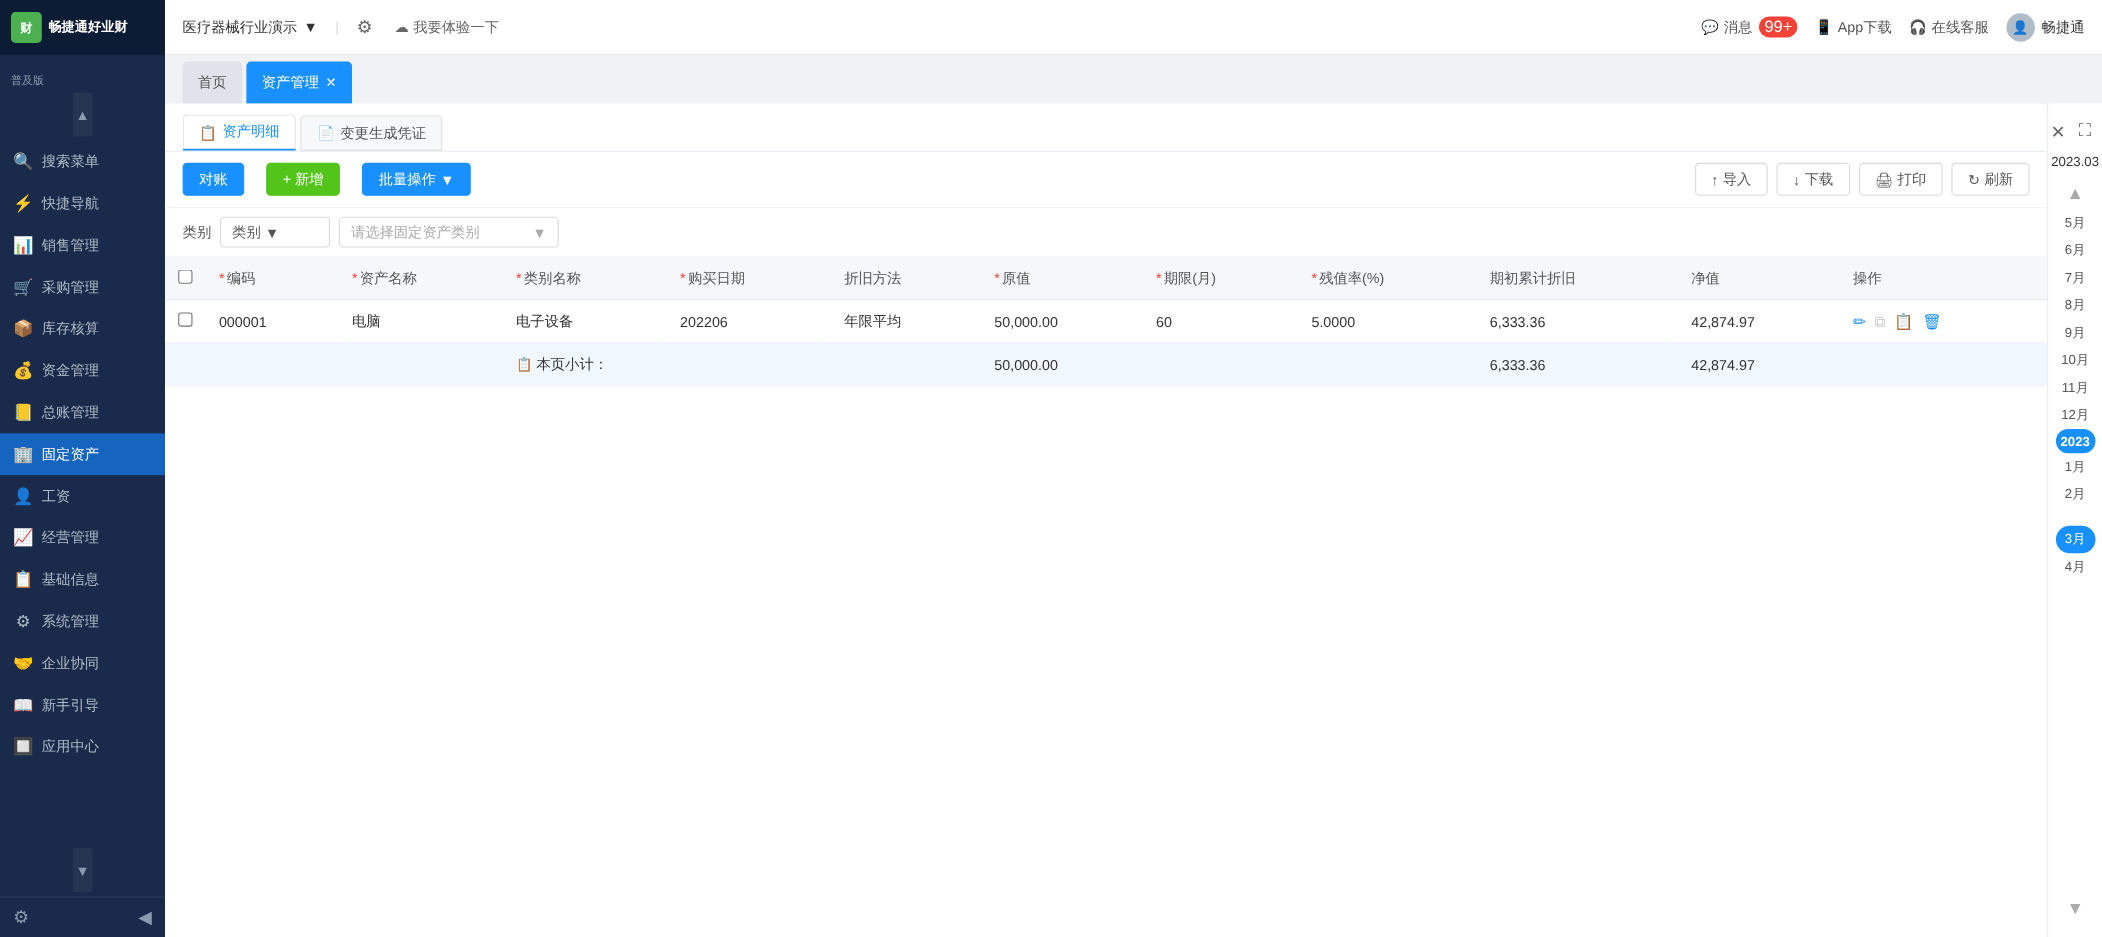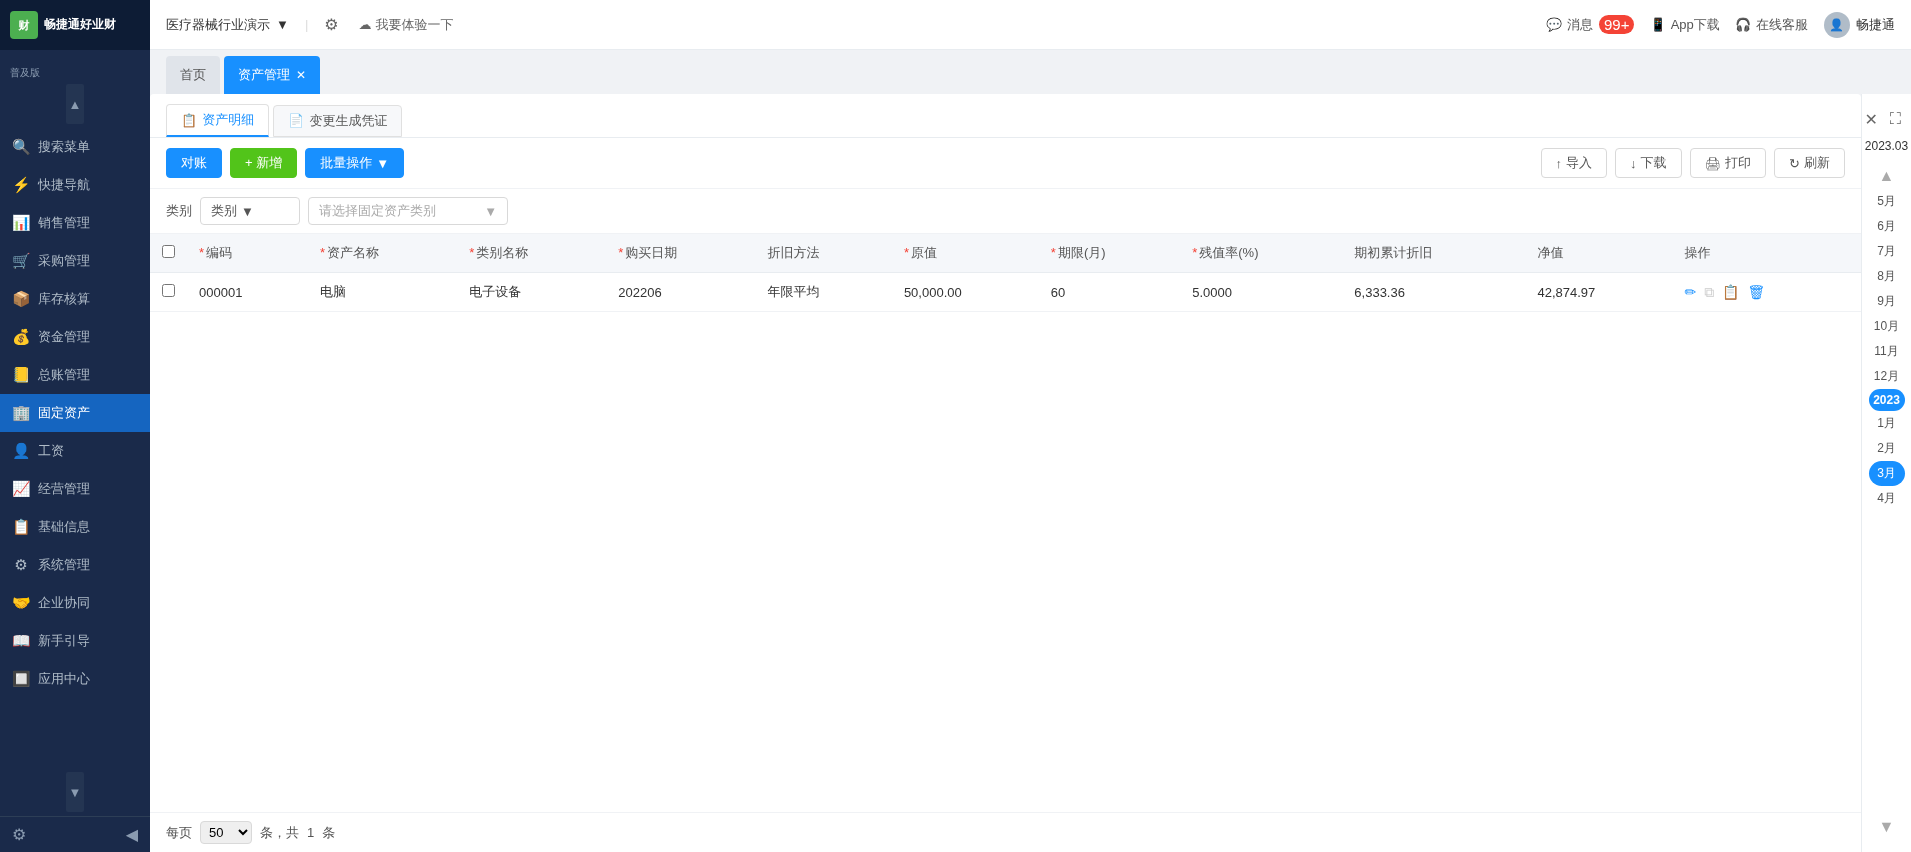--- a/index.html
+++ b/index.html
@@ -226,21 +226,21 @@
       border-bottom: 2px solid #1890ff;
       color: #1890ff;
       font-weight: 500;
     }
 
     
     .toolbar {
       display: flex;
       align-items: flex-end;
       padding: 10px 16px;
-      gap: 8px;
+      gap: 20px;
       border-bottom: 1px solid #f0f2f5;
       flex-shrink: 0;
     }
     .toolbar-right { margin-left: auto; display: flex; align-items: center; gap: 8px; }
     .btn {
       padding: 5px 14px;
       border-radius: 4px;
       border: 1px solid #d9d9d9;
       background: #fff;
       cursor: pointer;
@@ -377,20 +377,21 @@
       padding: 4px 0;
       font-size: 12px;
       color: #555;
       cursor: pointer;
       border-radius: 14px;
     }
     .month-item.active-month {
       background: #1890ff;
       color: #fff;
       border-radius: 14px;
+      margin-top: 16px;
     }
     .month-item.year-marker {
       background: #1890ff;
       color: #fff;
       font-weight: bold;
       border-radius: 14px;
     }
     .panel-scroll { display: flex; flex-direction: column; align-items: center; width: 100%; overflow-y: auto; flex: 1; }
     .panel-scroll::-webkit-scrollbar { width: 0; }
     .panel-nav { font-size: 16px; color: #aaa; cursor: pointer; padding: 4px; }
@@ -623,35 +624,39 @@
               <td>42,874.97</td>
               <td>
                 <div class="action-icons">
                   <span class="action-icon">✏</span>
                   <span class="action-icon disabled">⧉</span>
                   <span class="action-icon">📋</span>
                   <span class="action-icon">🗑</span>
                 </div>
               </td>
             </tr>
+            <tr class="subtotal-row">
+              <td></td>
+              <td></td>
+              <td></td>
+              <td colspan="3">
+                <span style="color:#1890ff;font-size:12px;">📋</span>
+                <span>本页小计：</span>
+              </td>
+              <td>50,000.00</td>
+              <td></td>
+              <td></td>
+              <td>6,333.36</td>
+              <td>42,874.97</td>
+              <td></td>
+            </tr>
           </tbody>
         </table>
       </div>
 
-      <div class="pagination">
-        <span>每页</span>
-        <select class="page-size-select">
-          <option>50</option>
-          <option>100</option>
-          <option>200</option>
-        </select>
-        <span>条，共</span>
-        <span>1</span>
-        <span>条</span>
-      </div>
     </div>
 
     <div class="right-panel">
       <div class="panel-header-icons">
         <span class="panel-close">✕</span>
         <span class="panel-expand">⛶</span>
       </div>
       <div style="font-size:12px;color:#333;font-weight:normal;margin:2px 0 6px;text-align:center;">2023.03</div>
       <span class="panel-nav panel-up">▲</span>
       <div class="panel-scroll">

